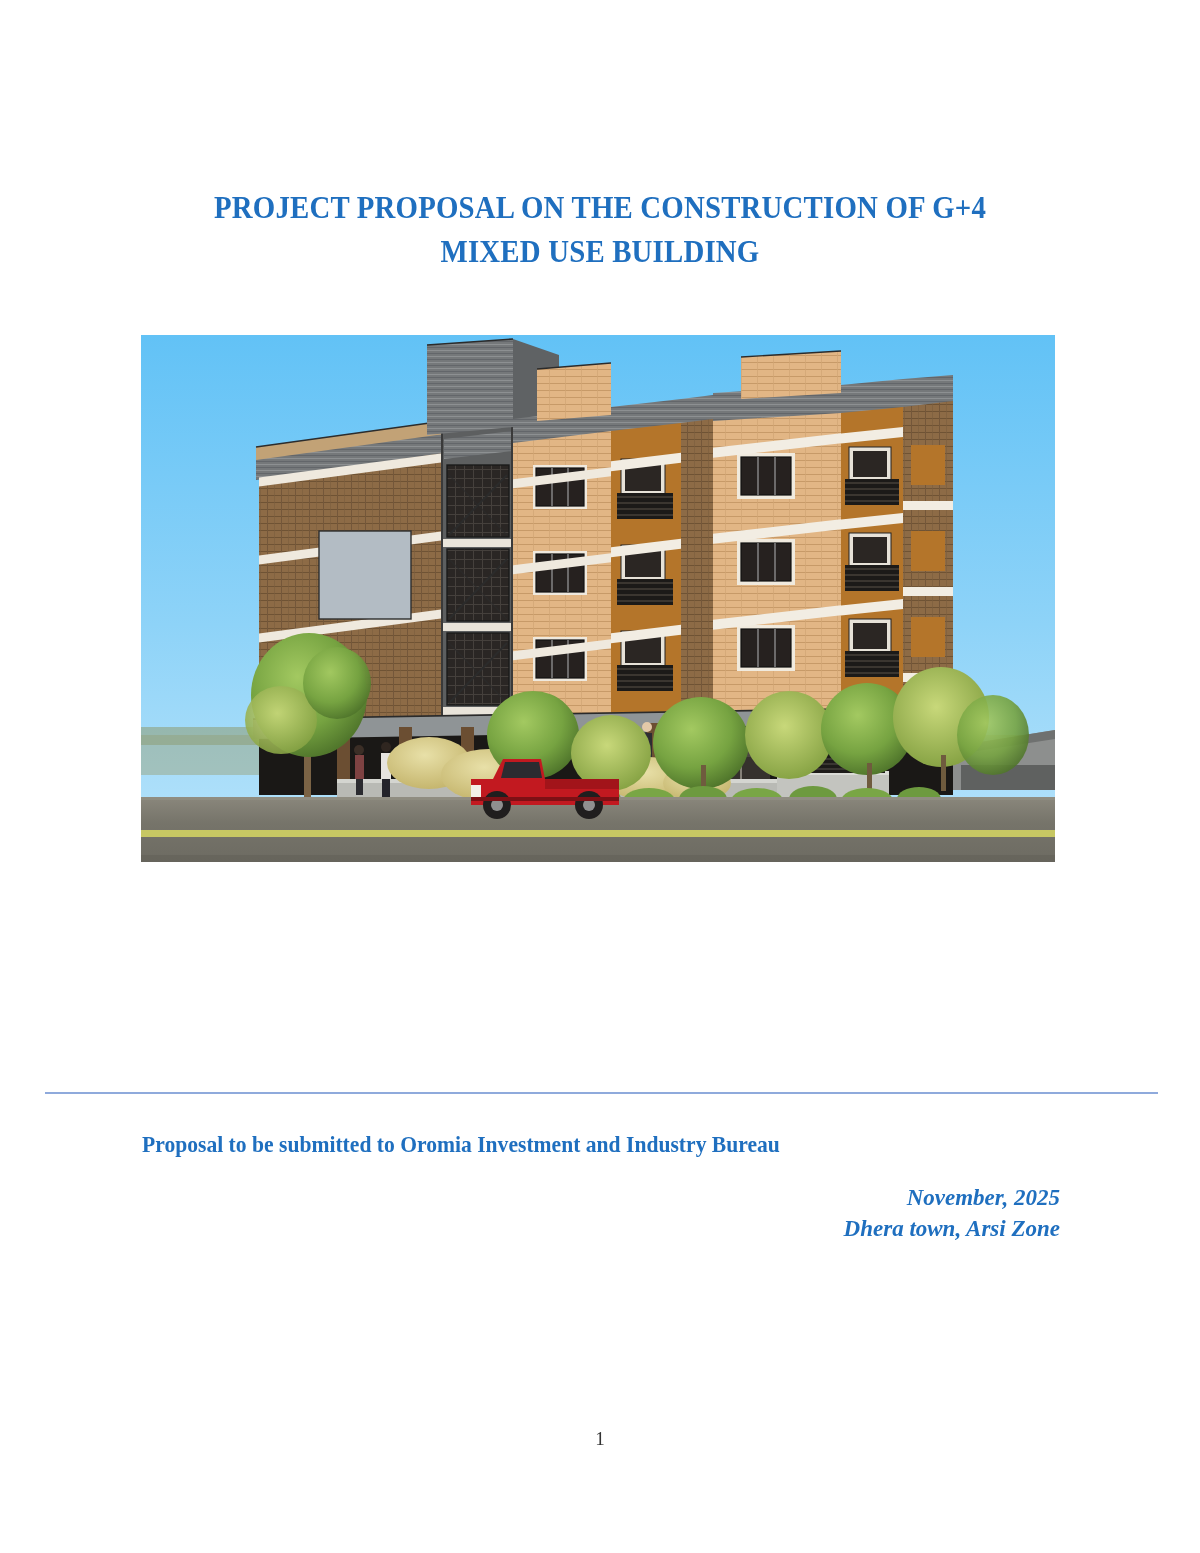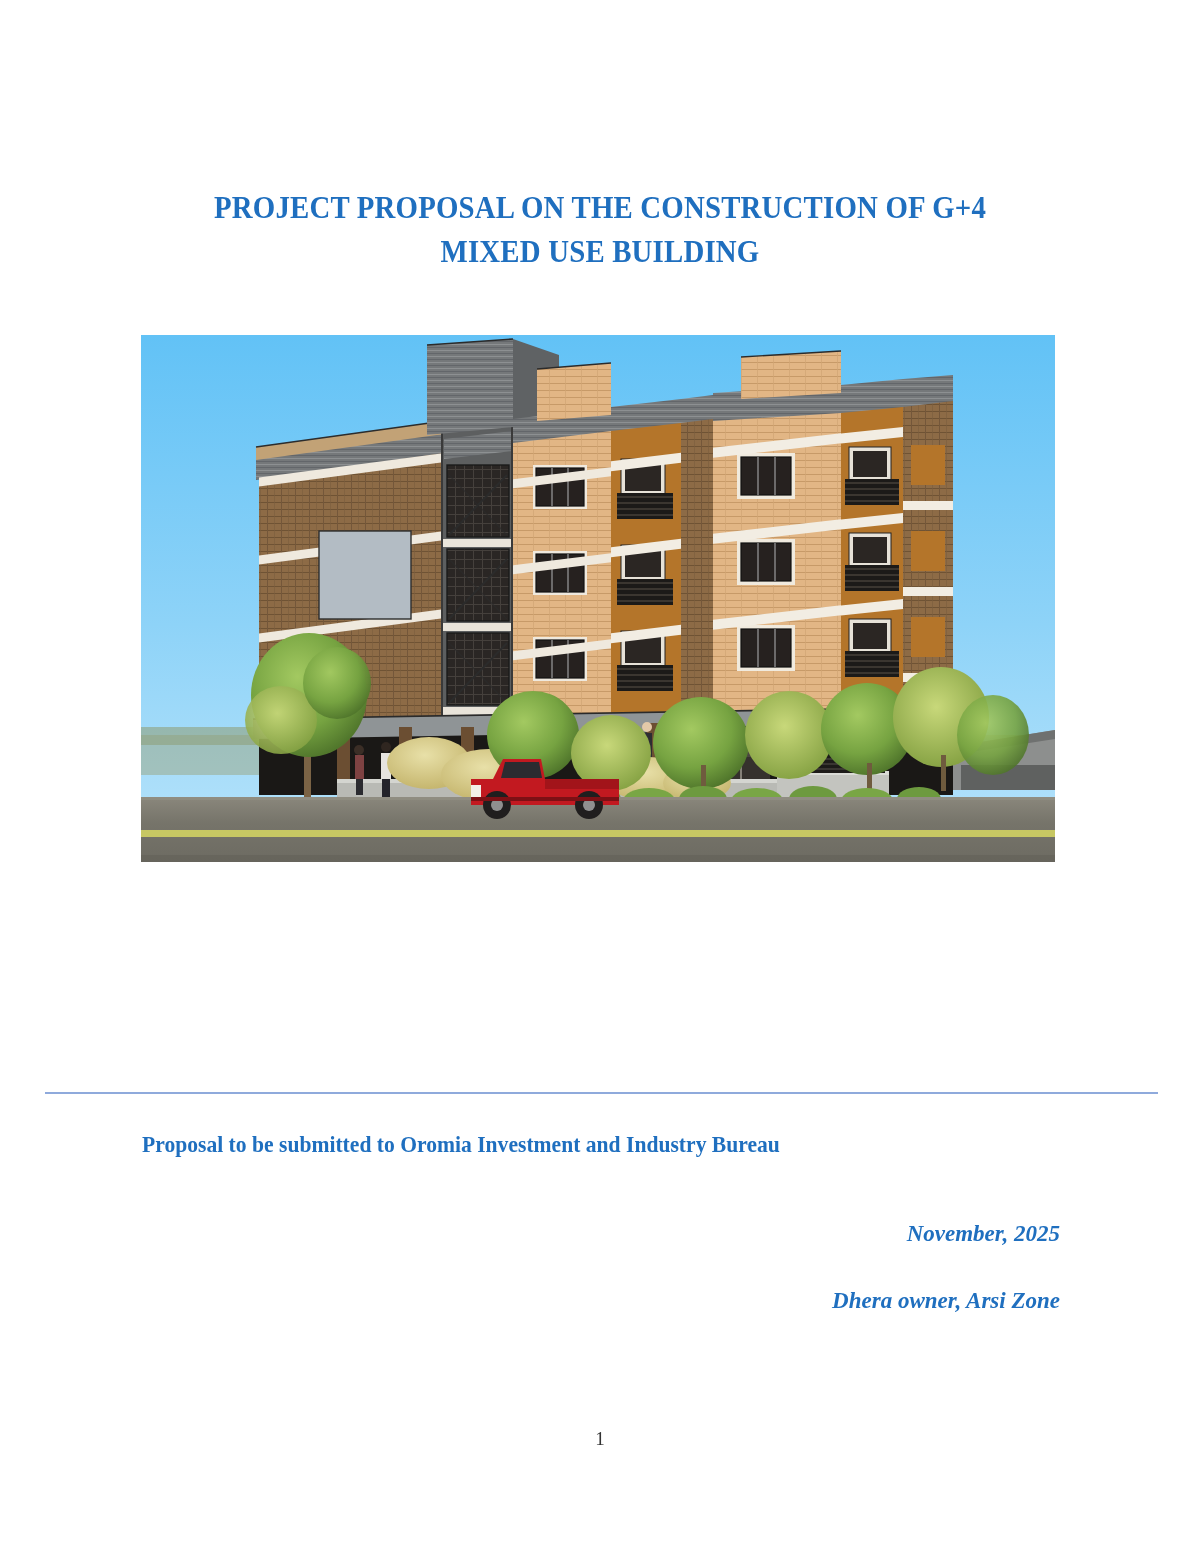--- a/index.html
+++ b/index.html
@@ -111,21 +111,20 @@
     text-align: right;
     color: #1f6fbf;
   }
   .date-line {
     font-family: "Liberation Serif", serif;
     font-weight: bold;
     font-style: italic;
     font-size: 23px;
     line-height: 31px;
     white-space: nowrap;
-    margin-top: 36px;
   }
 
   
   .page-number {
     position: absolute;
     left: 0;
     top: 1428px;
     width: 1200px;
     text-align: center;
     font-family: "Liberation Serif", serif;
@@ -506,18 +505,18 @@
     </svg>
   </div>
 
 
   <div class="divider"></div>
 
   <div class="submit-line">Proposal to be submitted to Oromia Investment and Industry Bureau</div>
 
   <div class="date-block">
     <div class="date-line">November, 2025</div>
-    <div class="date-line">Dhera owner, Arsi Zone</div>
+    <div class="date-line">Dhera town, Arsi Zone</div>
   </div>
 
   <div class="page-number">1</div>
 
 </div>
 
 </body></html>

